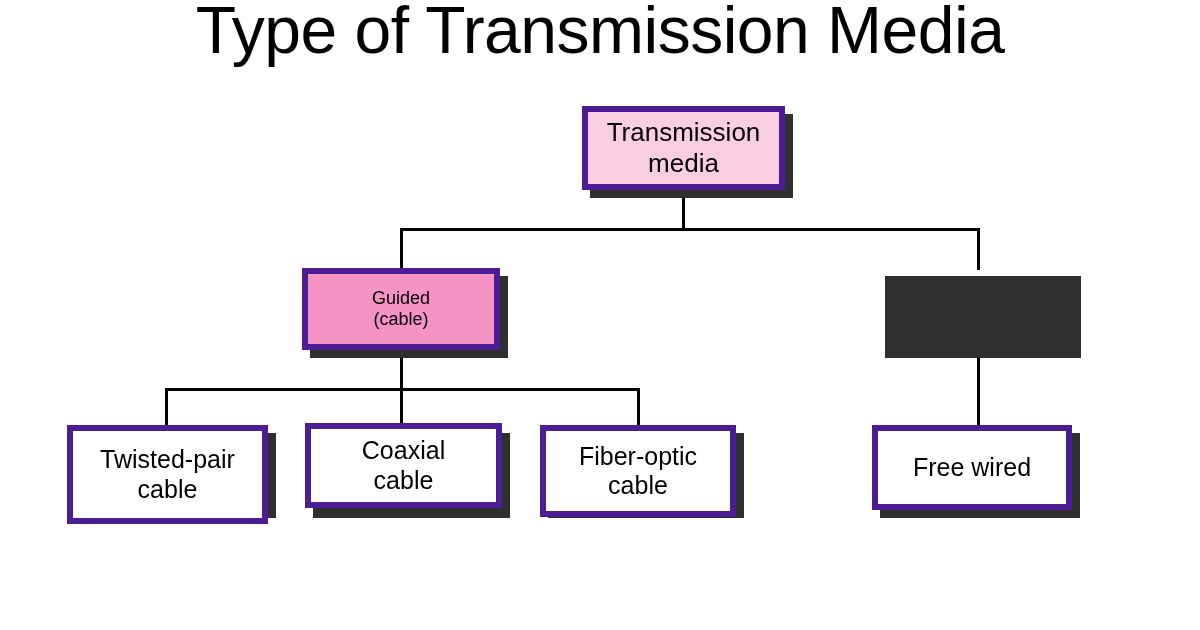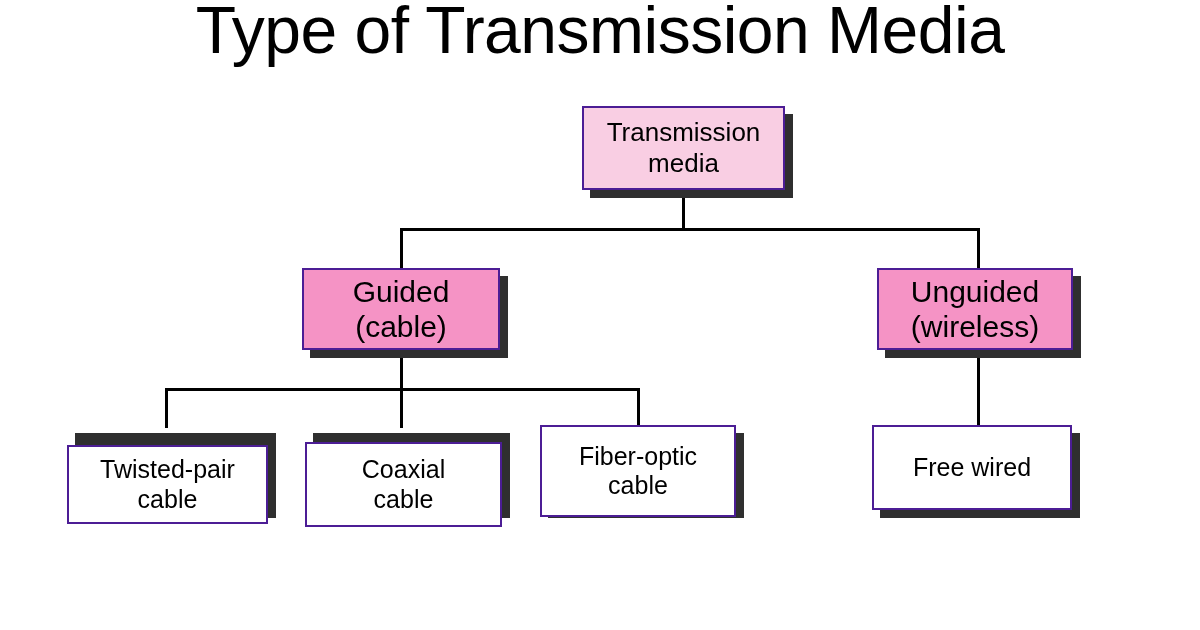--- a/index.html
+++ b/index.html
@@ -30,21 +30,21 @@
     font-family: "Liberation Sans", sans-serif;
     font-size: 66px;
     font-weight: 400;
     color: #000000;
     letter-spacing: -0.5px;
     white-space: nowrap;
   }
   .node {
     position: absolute;
     box-sizing: border-box;
-    border: 2px solid #4c1d95;
+    border: 6px solid #4c1d95;
     display: flex;
     align-items: center;
     justify-content: center;
     text-align: center;
     color: #000000;
     font-family: "Liberation Sans", sans-serif;
     line-height: 1.18;
     z-index: 3;
   }
   .node .label {
@@ -61,21 +61,21 @@
     background: #000000;
     z-index: 1;
   }
   .vline { width: 3px; }
   .hline { height: 3px; }
 
   .node-root {
     font-size: 26px;
   }
   .node-l2 {
-    font-size: 30px;
+    font-size: 18px;
   }
   .node-leaf {
     font-size: 25px;
   }
 </style>
 </head>
 <body>
 
 <div id="canvas">
 
@@ -114,35 +114,29 @@
     </span>
   </div>
 
   <div class="node node-l2" style="left:302px; top:268px; width:198px; height:82px; background:#f593c5;">
     <span class="label">
       <span>Guided</span><br>
       <span>(cable)</span>
     </span>
   </div>
 
-  <div class="node node-l2" style="left:877px; top:268px; width:196px; height:82px; background:#f593c5;">
-    <span class="label">
-      <span>Unguided</span><br>
-      <span>(wireless)</span>
-    </span>
-  </div>
 
-  <div class="node node-leaf" style="left:67px; top:425px; width:201px; height:79px; background:#ffffff;margin-top:20px;">
+  <div class="node node-leaf" style="left:67px; top:425px; width:201px; height:99px; background:#ffffff;">
     <span class="label">
       <span>Twisted-pair</span><br>
       <span>cable</span>
     </span>
   </div>
 
-  <div class="node node-leaf" style="left:305px; top:442px; width:197px; height:85px; background:#ffffff;">
+  <div class="node node-leaf" style="left:305px; top:423px; width:197px; height:85px; background:#ffffff;">
     <span class="label">
       <span>Coaxial</span><br>
       <span>cable</span>
     </span>
   </div>
 
   <div class="node node-leaf" style="left:540px; top:425px; width:196px; height:92px; background:#ffffff;">
     <span class="label">
       <span>Fiber-optic</span><br>
       <span>cable</span>

